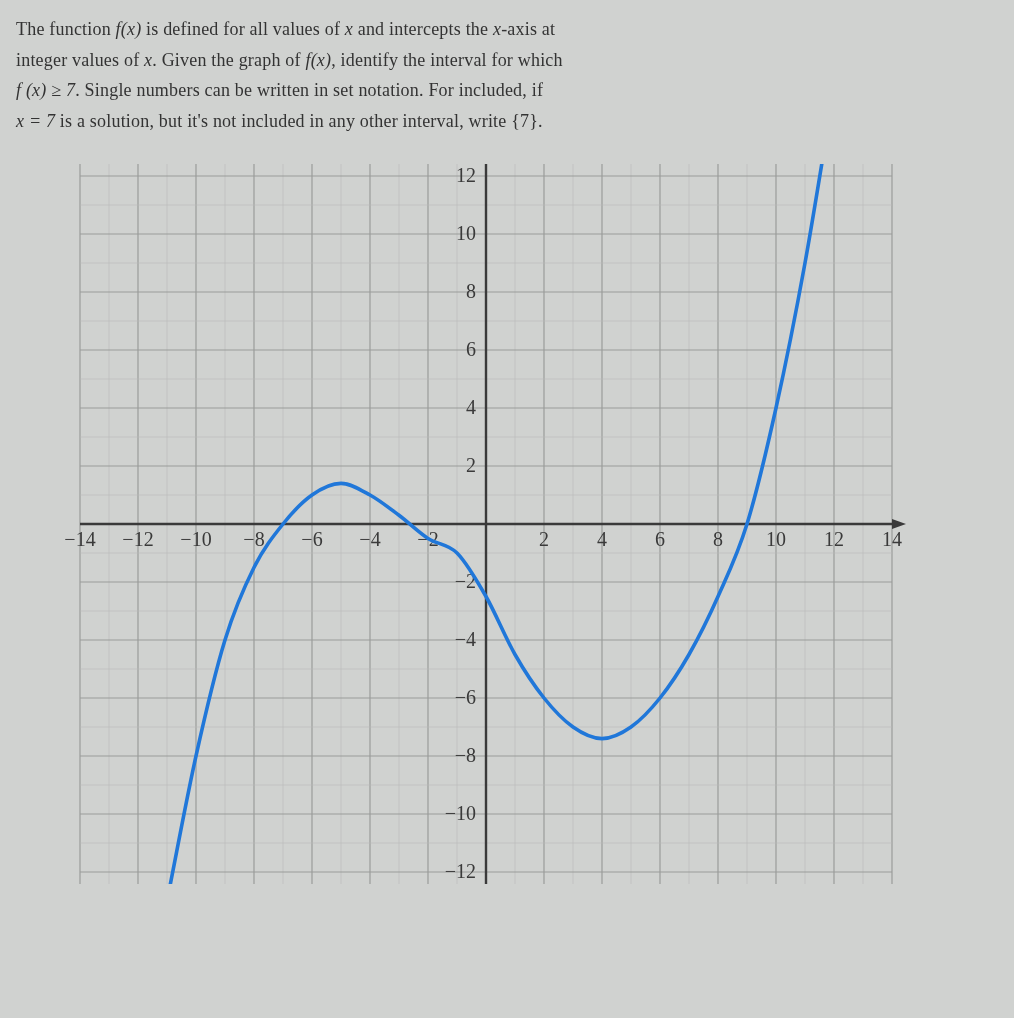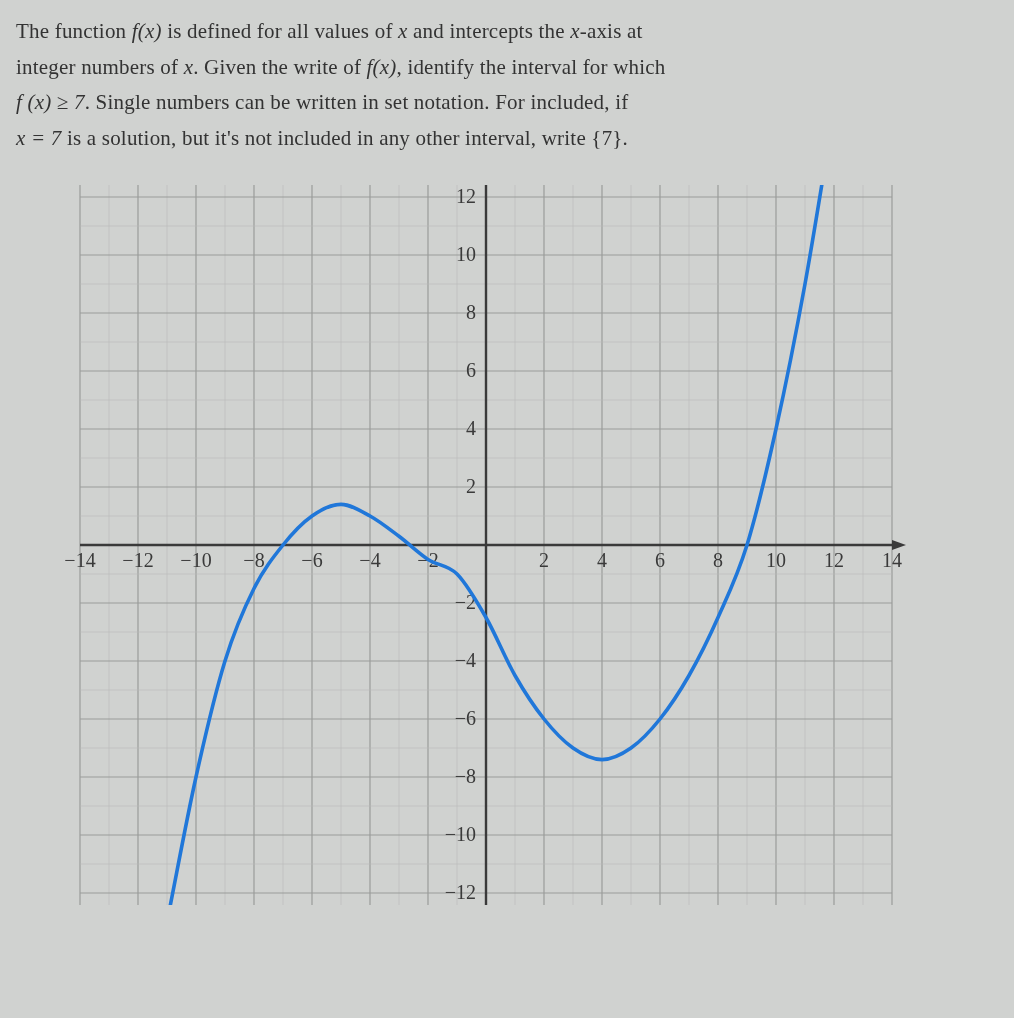--- a/index.html
+++ b/index.html
@@ -5,21 +5,21 @@
   body {
     margin: 0;
     padding: 14px 16px;
     background: #d0d2d0;
     font-family: Georgia, 'Times New Roman', serif;
     color: #2a2a2a;
     width: 1014px;
     box-sizing: border-box;
   }
   .problem-text {
-    font-size: 21px;
+    font-size: 18px;
     line-height: 1.7;
     color: #333;
     letter-spacing: 0.2px;
   }
   .math { font-style: italic; font-family: 'Times New Roman', serif; }
   .chart-wrap {
     margin-top: 28px;
     margin-left: 30px;
     width: 900px;
     height: 720px;
@@ -41,21 +41,21 @@
     stroke-linecap: round;
     stroke-linejoin: round;
   }
   .arrowhead { fill: #3a3a3a; }
 </style>
 </head>
 <body>
 
 <div class="problem-text">
   <span>The function </span><span class="math">f(x)</span><span> is defined for all values of </span><span class="math">x</span><span> and intercepts the </span><span class="math">x</span><span>-axis at</span><br>
-  <span>integer numbers of </span><span class="math">x</span><span>. Given the write of </span><span class="math">f(x)</span><span>, identify the interval for which</span><br>
+  <span>integer values of </span><span class="math">x</span><span>. Given the graph of </span><span class="math">f(x)</span><span>, identify the interval for which</span><br>
   <span class="math">f (x) ≥ 7</span><span>. Single numbers can be written in set notation. For included, if</span><br>
   <span class="math">x = 7</span><span> is a solution, but it's not included in any other interval, write {7}.</span>
 </div>
 
 <div class="chart-wrap">
   <svg id="chart-svg" width="900" height="720" viewBox="0 0 900 720">
       <defs>
         <clipPath id="plot-clip">
           <rect x="34" y="-46" width="812" height="812"></rect>
         </clipPath>

